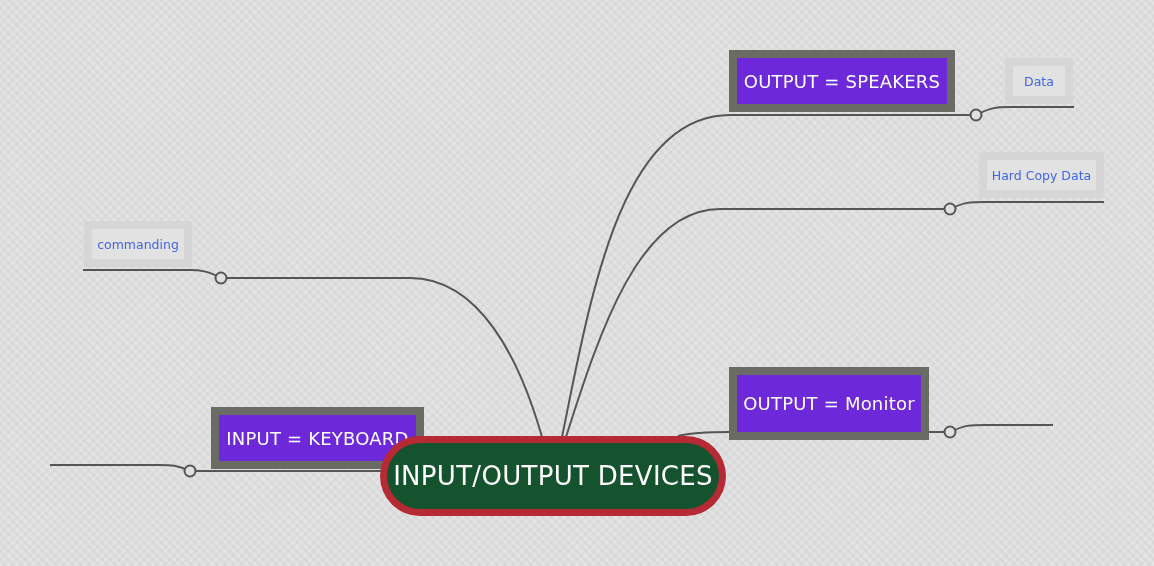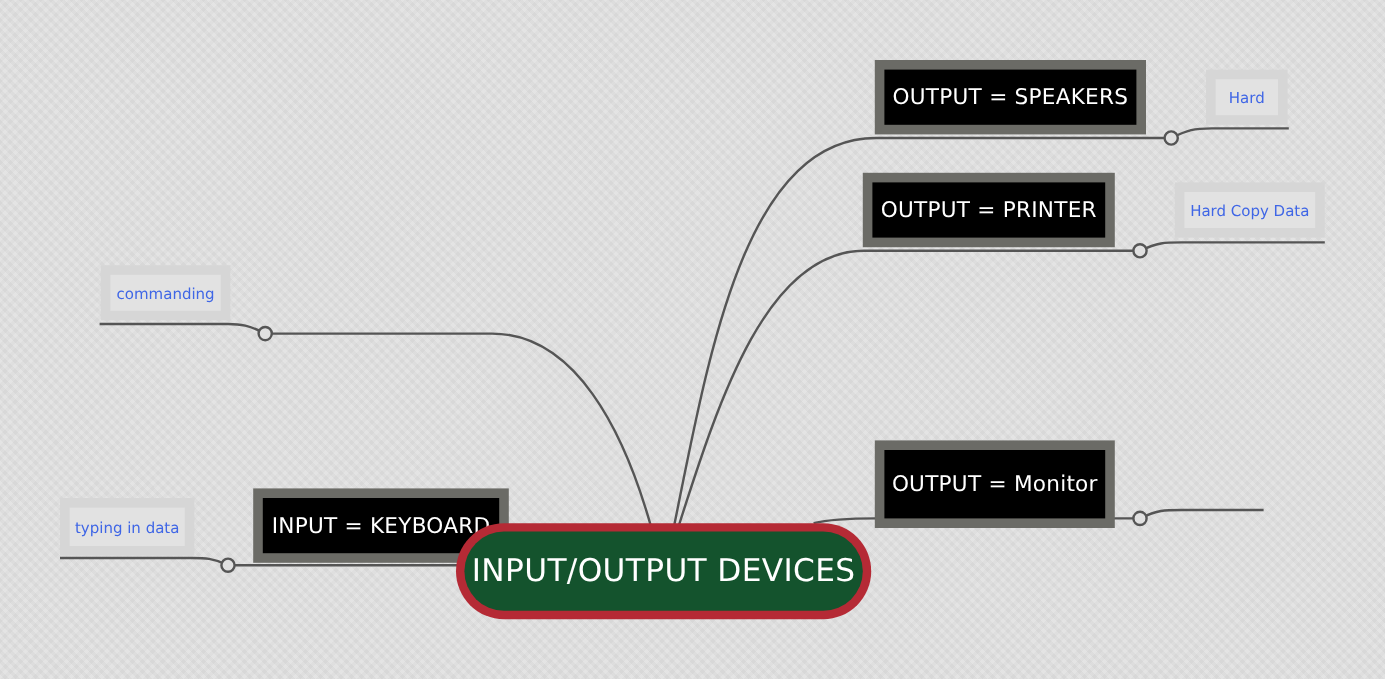--- a/index.html
+++ b/index.html
@@ -11,21 +11,21 @@
       repeating-linear-gradient(-45deg, rgba(255,255,255,0.08) 0 3px, rgba(0,0,0,0.015) 3px 6px);
     font-family:"DejaVu Sans", sans-serif;
   }
   #canvas { position:absolute; left:0; top:0; width:1154px; height:566px; }
   svg.links { position:absolute; left:0; top:0; }
   .topic {
     position:absolute; box-sizing:border-box;
     background:#6b6b66; padding:8px;
   }
   .topic .inner {
-    background:#000000; color:#ffffff;
+    background:#6d28d9; color:#ffffff;
     height:100%; box-sizing:border-box;
     display:flex; align-items:center; justify-content:center;
     font-size:18px; white-space:nowrap; letter-spacing:0.2px;
   }
   .sub {
     position:absolute; box-sizing:border-box;
     background:#d6d6d6; padding:8px;
   }
   .sub .inner {
     background:#e2e2e2; color:#3f66e6;
@@ -74,42 +74,36 @@
       <circle cx="950" cy="432" r="5.5"></circle>
       <circle cx="221" cy="278" r="5.5"></circle>
       <circle cx="190" cy="471" r="5.5"></circle>
     </g>
   </svg>
 
   <div class="topic" style="left:729px;top:50px;width:226px;height:62px;">
     <div class="inner">OUTPUT = SPEAKERS</div>
   </div>
   <div class="sub" style="left:1005px;top:58px;width:68px;height:46px;">
-    <div class="inner">Hard</div>
+    <div class="inner">Data</div>
   </div>
 
-  <div class="topic" style="left:719px;top:144px;width:210px;height:62px;">
-    <div class="inner">OUTPUT = PRINTER</div>
-  </div>
   <div class="sub" style="left:979px;top:152px;width:125px;height:46px;">
     <div class="inner">Hard Copy Data</div>
   </div>
 
   <div class="topic" style="left:729px;top:367px;width:200px;height:73px;">
     <div class="inner">OUTPUT = Monitor</div>
   </div>
 
   <div class="sub" style="left:84px;top:221px;width:108px;height:46px;">
     <div class="inner">commanding</div>
   </div>
 
   <div class="topic" style="left:211px;top:407px;width:213px;height:62px;">
     <div class="inner">INPUT = KEYBOARD</div>
   </div>
-  <div class="sub" style="left:50px;top:415px;width:112px;height:48px;">
-    <div class="inner">typing in data</div>
-  </div>
 
   <div class="central">
     <div class="inner">INPUT/OUTPUT DEVICES</div>
   </div>
 
 </div>
 
 </body></html>

